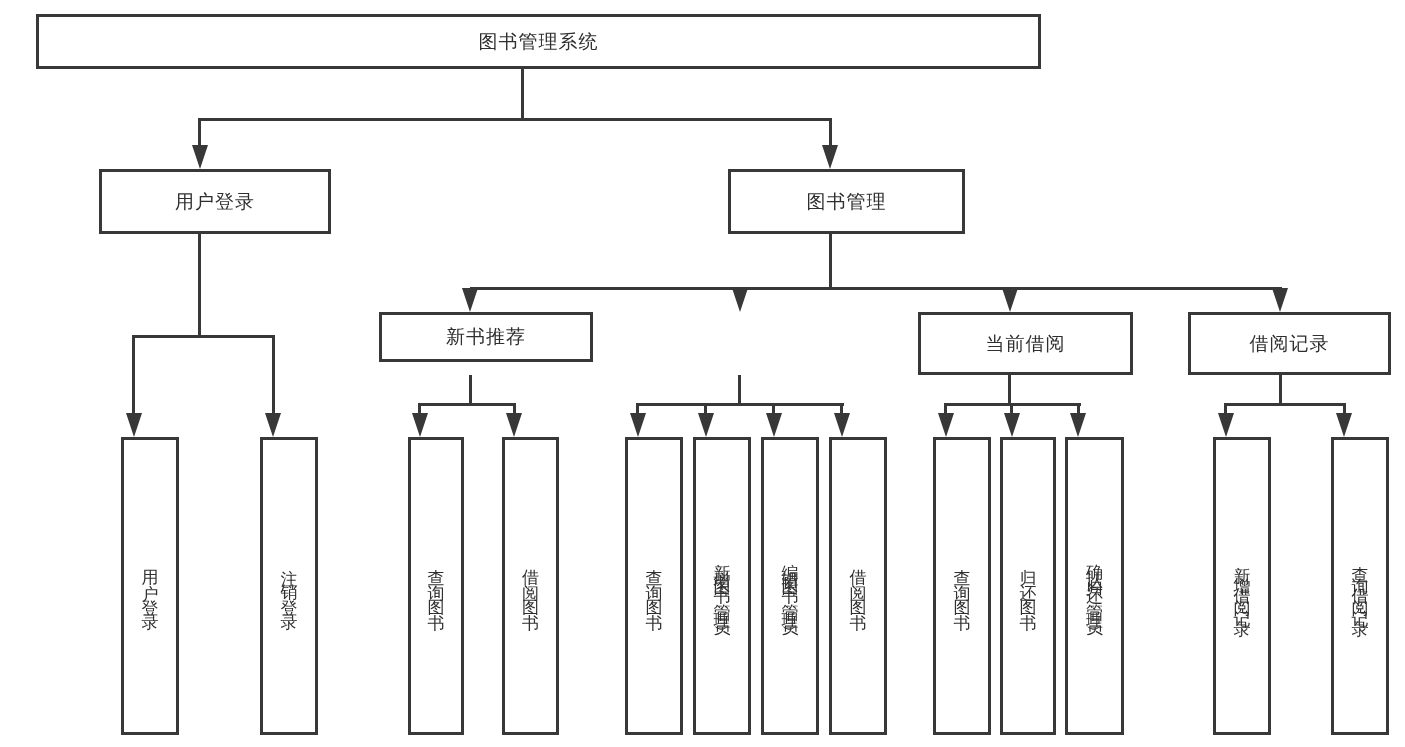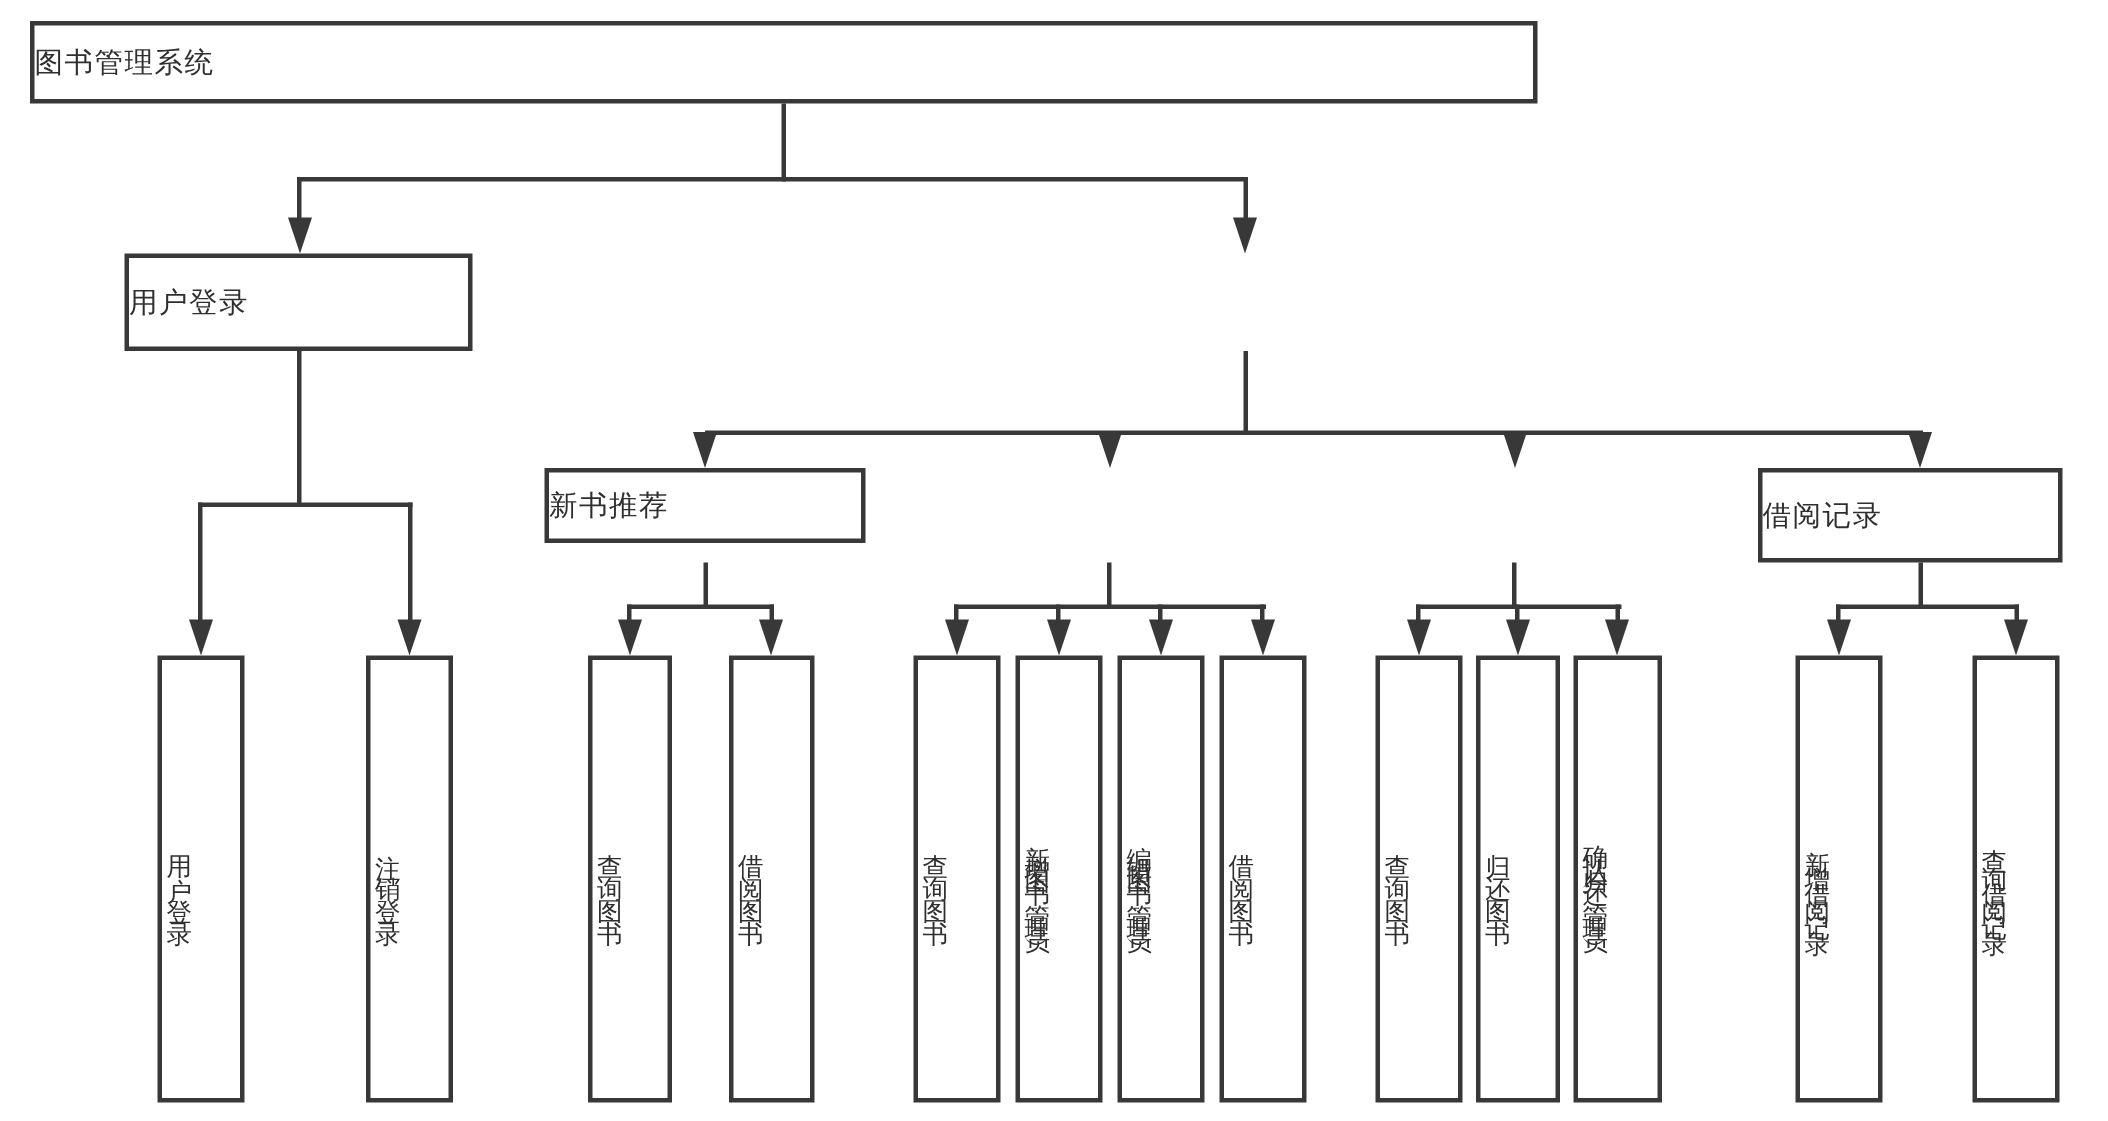--- a/index.html
+++ b/index.html
@@ -2,21 +2,21 @@
 <html><head>
 <meta charset="utf-8">
 <style>
   html,body { margin:0; padding:0; background:#ffffff; }
   #canvas {
     position:relative; width:1405px; height:747px; background:#ffffff;
     font-family:"Liberation Sans", sans-serif; overflow:hidden;
   }
   .node {
     position:absolute; background:#ffffff; border:3px solid #383838;
-    box-sizing:border-box; display:flex; align-items:center; 
+    box-sizing:border-box; display:flex; align-items:center; justify-content:center;margin-left:16px;
   }
   .hlabel { font-size:19px; color:#2f2f2f; letter-spacing:1px; white-space:nowrap; }
   .leaf span {
     writing-mode:vertical-rl; text-orientation:mixed;
     font-size:17px; color:#2f2f2f; white-space:nowrap;
   }
   .sp-wide  { letter-spacing:15px; }
   .sp-mid   { letter-spacing:11px; }
   .sp-tight { letter-spacing:8px; }
   .vline { position:absolute; width:3px; background:#383838; }
@@ -43,37 +43,43 @@
   <div class="vline" style="left:521px; top:69px;  height:52px;"></div>
   <div class="hline" style="left:198px; top:118px; width:634px;"></div>
   <div class="vline" style="left:198px; top:118px; height:30px;"></div>
   <div class="vline" style="left:829px; top:118px; height:30px;"></div>
   <div class="arrow" style="left:192px; top:145px;"></div>
   <div class="arrow" style="left:822px; top:145px;"></div>
 
   <div class="node" style="left:83px; top:169px; width:232px; height:65px;">
     <span class="hlabel">用户登录</span>
   </div>
+  <div class="node" style="left:712px; top:169px; width:237px; height:65px;">
+    <span class="hlabel">图书管理</span>
+  </div>
 
   <div class="vline" style="left:198px; top:234px; height:104px;"></div>
   <div class="hline" style="left:132px; top:335px; width:143px;"></div>
   <div class="vline" style="left:132px; top:335px; height:80px;"></div>
   <div class="vline" style="left:272px; top:335px; height:80px;"></div>
   <div class="arrow" style="left:126px; top:413px;"></div>
   <div class="arrow" style="left:265px; top:413px;"></div>
 
   <div class="vline" style="left:829px; top:234px; height:56px;"></div>
   <div class="hline" style="left:470px; top:287px; width:812px;"></div>
   <div class="arrow" style="left:462px;  top:288px;"></div>
   <div class="arrow" style="left:732px;  top:288px;"></div>
   <div class="arrow" style="left:1002px; top:288px;"></div>
   <div class="arrow" style="left:1272px; top:288px;"></div>
 
   <div class="node" style="left:363px; top:312px; width:214px; height:50px;">
     <span class="hlabel">新书推荐</span>
+  </div>
+  <div class="node" style="left:902px; top:312px; width:215px; height:63px;">
+    <span class="hlabel">当前借阅</span>
   </div>
   <div class="node" style="left:1172px; top:312px; width:203px; height:63px;">
     <span class="hlabel">借阅记录</span>
   </div>
 
   <div class="vline" style="left:469px; top:375px; height:31px;"></div>
   <div class="hline" style="left:418px; top:403px; width:98px;"></div>
   <div class="vline" style="left:418px; top:403px; height:14px;"></div>
   <div class="vline" style="left:513px; top:403px; height:14px;"></div>
   <div class="arrow" style="left:412px; top:413px;"></div>

